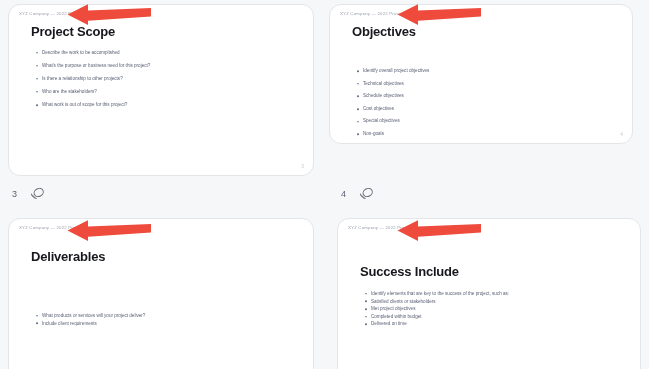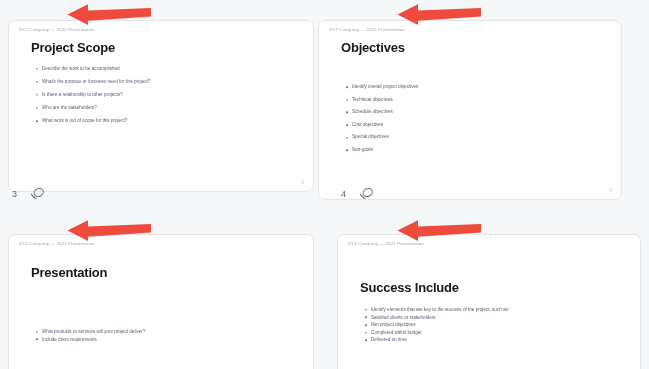--- a/index.html
+++ b/index.html
@@ -25,24 +25,23 @@
   
   .slide-cell {
     position: absolute;
   }
   .slide {
     position: relative;
     width: 100%;
     height: 100%;
     background: #ffffff;
     border: 1px solid #e3e5e9;
-    border-radius: 7px;
+    border-radius: 12px;
     box-sizing: border-box;
     overflow: hidden;
-    margin-top: 16px;
   }
 
   .slide-header {
     position: absolute;
     left: 10px;
     top: 6px;
     font-size: 3.2px;
     letter-spacing: 0.15px;
     color: #9aa0ab;
     white-space: nowrap;
@@ -147,21 +146,21 @@
         <li>Describe the work to be accomplished</li>
         <li>What's the purpose or business need for this project?</li>
         <li>Is there a relationship to other projects?</li>
         <li>Who are the stakeholders?</li>
         <li>What work is out of scope for this project?</li>
       </ul>
       <div class="page-number">3</div>
     </div>
   </div>
 
-  <div class="slide-cell s2" style="left:318px; top:4px; width:304px; height:180px;">
+  <div class="slide-cell s2" style="left:329px; top:4px; width:304px; height:140px;">
     <div class="slide">
       <div class="slide-header">XYZ Company — 2022 Presentation</div>
       <div class="slide-title">Objectives</div>
       <ul class="slide-bullets">
         <li>Identify overall project objectives</li>
         <li>Technical objectives</li>
         <li>Schedule objectives</li>
         <li>Cost objectives</li>
         <li>Special objectives</li>
         <li>Non-goals</li>
@@ -188,21 +187,21 @@
         <ellipse cx="11.4" cy="6.2" rx="5.6" ry="4.6" transform="rotate(-26 11.4 6.2)"></ellipse>
         <path d="M4.3 9.0 C4.3 11.4 6.4 13.3 9.0 13.3"></path>
         <path d="M2.8 7.6 C2.8 10.0 4.9 11.9 7.5 11.9"></path>
       </svg>
     </span>
   </div>
 
   <div class="slide-cell s3" style="left:8px; top:218px; width:306px; height:172px;">
     <div class="slide">
       <div class="slide-header">XYZ Company — 2022 Presentation</div>
-      <div class="slide-title">Presentation</div>
+      <div class="slide-title">Deliverables</div>
       <ul class="slide-bullets">
         <li>What products or services will your project deliver?</li>
         <li>Include client requirements</li>
       </ul>
     </div>
   </div>
 
   <div class="slide-cell s4" style="left:337px; top:218px; width:304px; height:172px;">
     <div class="slide">
       <div class="slide-header">XYZ Company — 2022 Presentation</div>

